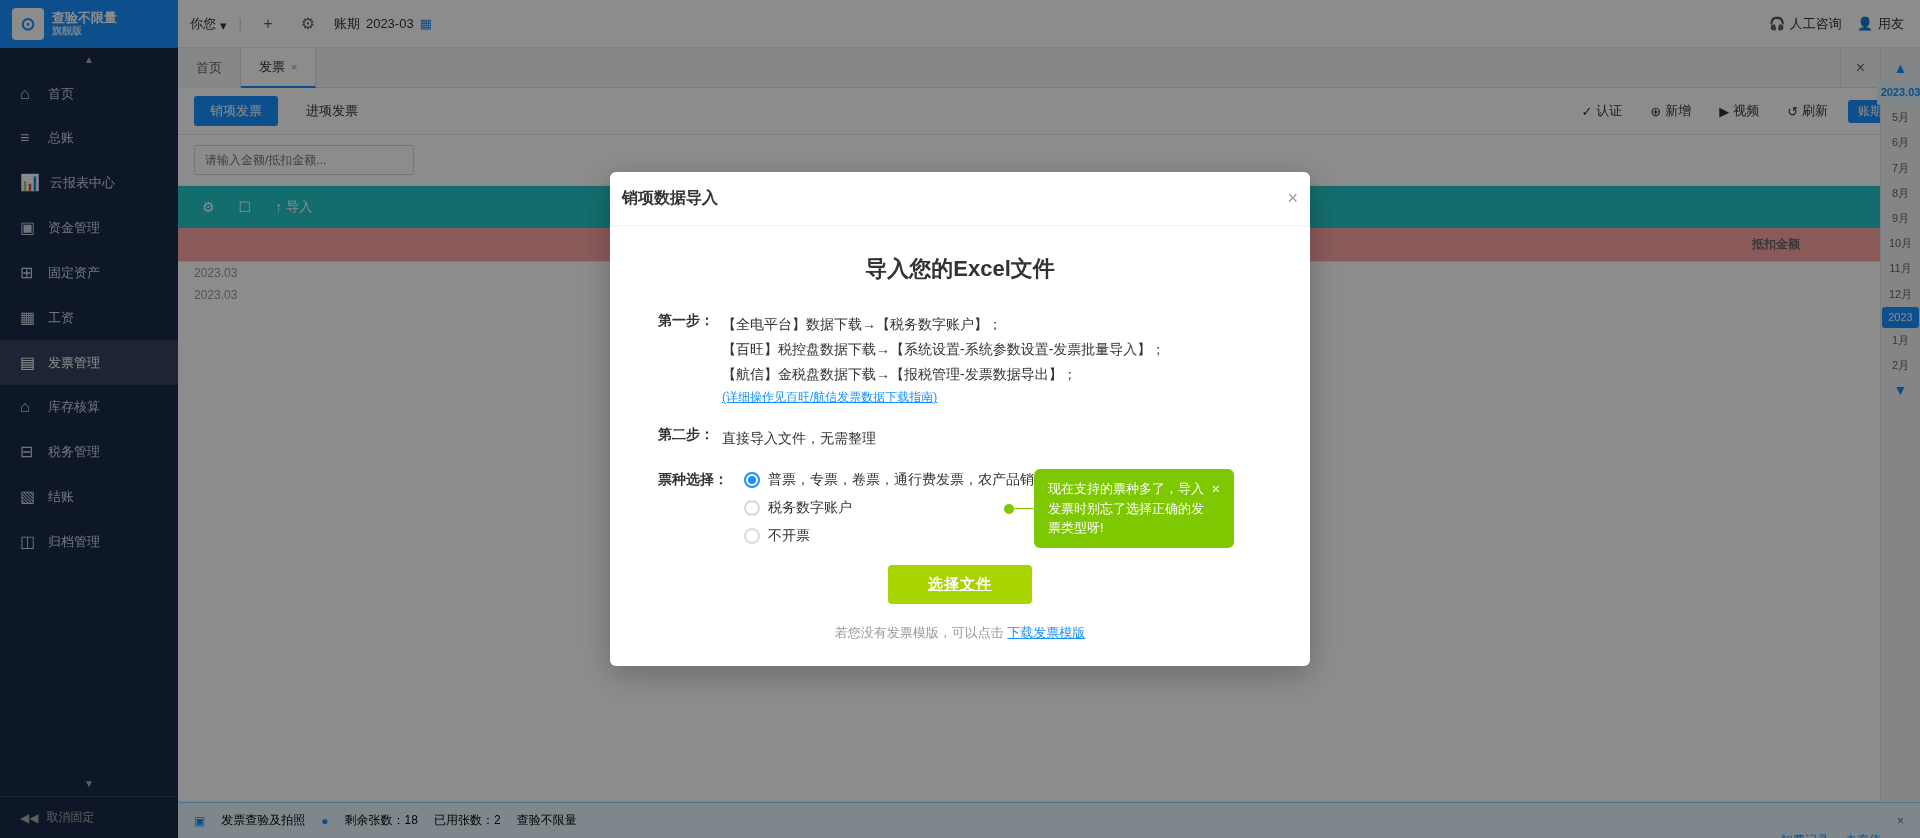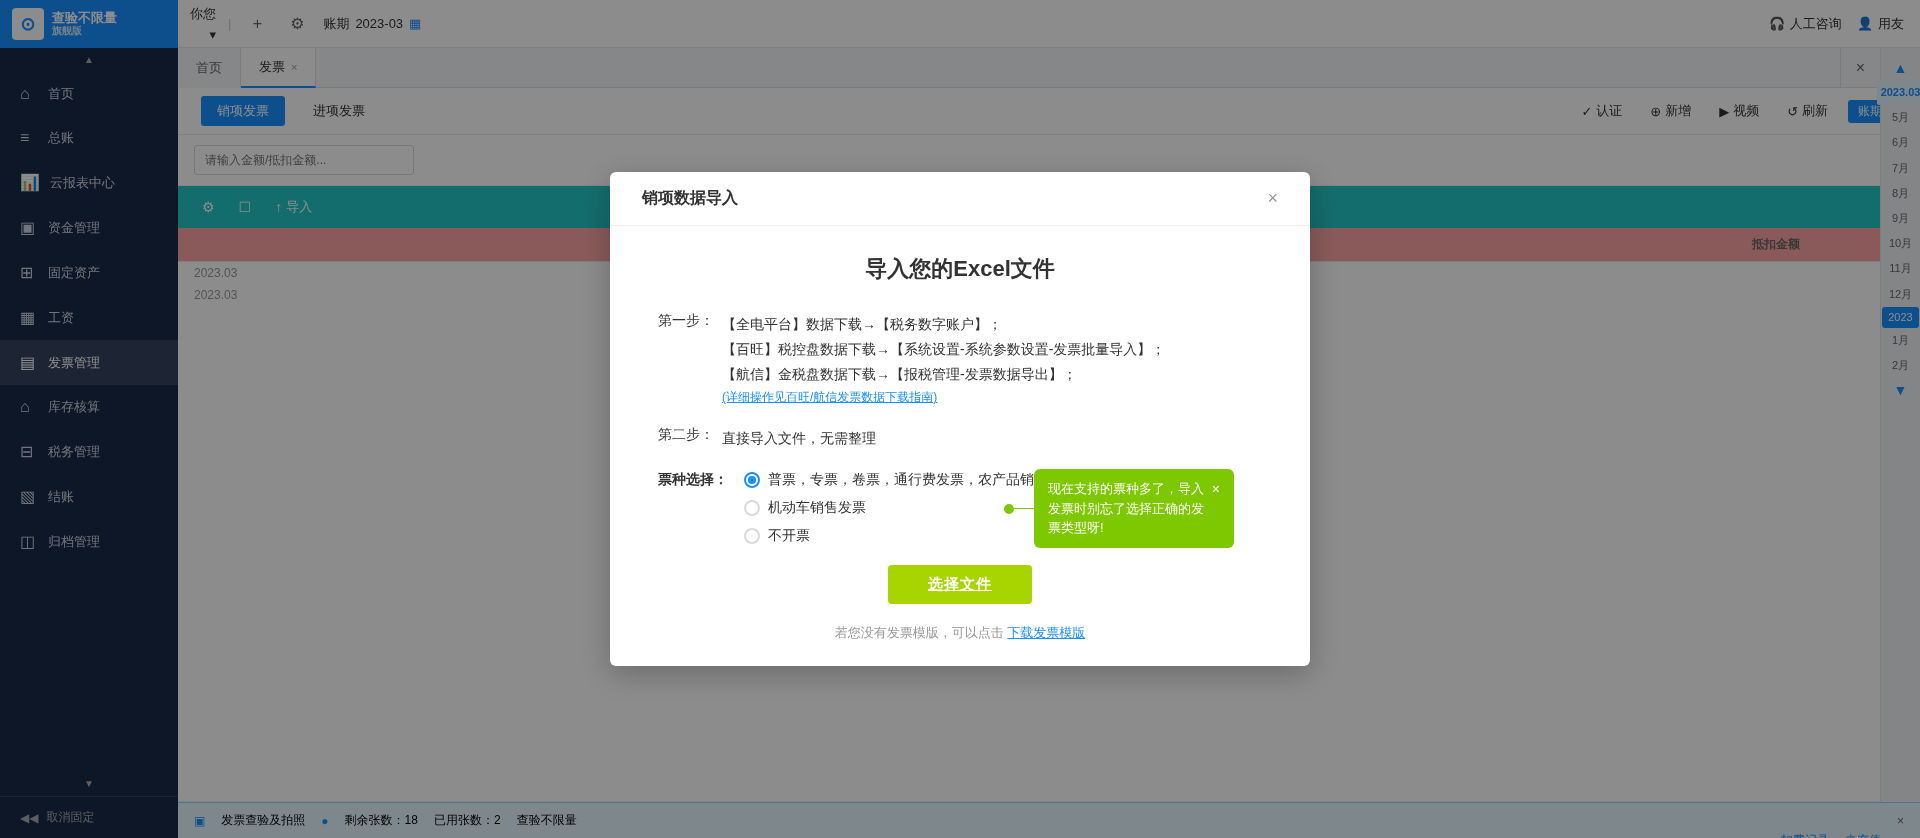--- a/index.html
+++ b/index.html
@@ -15,21 +15,21 @@
     }
     .logo-area {
       width: 178px; display: flex; align-items: center; gap: 8px;
       background: #1890ff; height: 48px; padding: 0 12px; margin-left: -16px;
       color: #fff; font-size: 14px; font-weight: bold;
     }
     .logo-icon { width: 32px; height: 32px; background: #fff; border-radius: 4px; display: flex; align-items: center; justify-content: center; color: #1890ff; font-size: 18px; }
     .logo-text { display: flex; flex-direction: column; line-height: 1.2; }
     .logo-text .main { font-size: 13px; }
     .logo-text .sub { font-size: 10px; opacity: 0.8; }
-    .user-select { display: flex; align-items: flex-end; gap: 4px; color: #333; font-size: 13px; cursor: pointer; flex-direction: column; }
+    .user-select { display: flex; align-items: flex-end; gap: 4px; color: #333; font-size: 13px; cursor: pointer; }
     .top-divider { color: #ccc; }
     .top-icon-btn { display: flex; align-items: center; justify-content: center; width: 28px; height: 28px; cursor: pointer; color: #666; font-size: 16px; }
     .account-period { display: flex; align-items: center; gap: 6px; color: #333; font-size: 13px; }
     .period-val { color: #333; }
     .period-icon { color: #1890ff; }
     .header-right { margin-left: auto; display: flex; align-items: center; gap: 16px; }
     .header-right-item { display: flex; align-items: center; gap: 4px; color: #333; cursor: pointer; font-size: 13px; }
 
     
     .sidebar {
@@ -77,21 +77,21 @@
 
     
     .page-area { flex: 1; overflow: hidden; background: #fff; display: flex; flex-direction: column; }
 
     
     .invoice-toolbar {
       display: flex; align-items: center; padding: 8px 16px; gap: 12px;
       border-bottom: 1px solid #e8e8e8; background: #fff;
     }
     .inv-tab { padding: 6px 16px; cursor: pointer; font-size: 13px; color: #333; }
-    .inv-tab.active { color: #fff; background: #1890ff; border-radius: 3px; margin-left: 7px; }
+    .inv-tab.active { color: #fff; background: #1890ff; border-radius: 3px; }
 
     
     .sub-toolbar {
       display: flex; align-items: center; padding: 10px 16px; gap: 10px;
       background: #fff; border-bottom: 1px solid #f0f0f0;
     }
     .search-input {
       border: 1px solid #d9d9d9; border-radius: 3px;
       padding: 5px 10px; font-size: 12px; color: #999; width: 220px; height: 30px;
     }
@@ -148,30 +148,30 @@
       background: rgba(0,0,0,0.45); z-index: 1000;
       display: flex; align-items: center; justify-content: center;
     }
     .modal {
       background: #fff; border-radius: 6px; width: 700px;
       box-shadow: 0 8px 32px rgba(0,0,0,0.25);
       position: relative;
     }
     .modal-header {
       display: flex; align-items: center; justify-content: space-between;
-      padding: 16px 32px; border-bottom: 1px solid #f0f0f0;
+      padding: 16px 12px; border-bottom: 1px solid #f0f0f0;
     }
     .modal-title { font-size: 16px; font-weight: 600; color: #333; }
     .modal-close { cursor: pointer; color: #999; font-size: 18px; }
     .modal-body { padding: 28px 48px 24px; }
     .modal-big-title { text-align: center; font-size: 22px; font-weight: 600; color: #333; margin-bottom: 28px; }
 
     .step-block { margin-bottom: 20px; }
     .step-row { display: flex; gap: 8px; align-items: flex-start; margin-bottom: 6px; }
-    .step-label { font-size: 14px; color: #333; font-weight: 400; white-space: nowrap; min-width: 56px; }
+    .step-label { font-size: 14px; color: #333; font-weight: 700; white-space: nowrap; min-width: 56px; }
     .step-content { font-size: 14px; color: #333; line-height: 1.8; }
     .step-sub { padding-left: 64px; font-size: 12px; color: #1890ff; cursor: pointer; text-decoration: underline; margin-top: -4px; margin-bottom: 8px; }
     .ticket-label { font-size: 14px; color: #333; font-weight: 600; white-space: nowrap; }
     .radio-group { display: flex; flex-direction: column; gap: 10px; }
     .radio-item { display: flex; align-items: center; gap: 8px; font-size: 14px; color: #333; cursor: pointer; }
     .radio-circle {
       width: 16px; height: 16px; border-radius: 50%;
       border: 2px solid #d9d9d9; background: #fff;
       display: flex; align-items: center; justify-content: center; flex-shrink: 0;
     }
@@ -435,21 +435,21 @@
 
           <div class="radio-item">
             <div class="radio-circle checked">
               <div class="radio-dot"></div>
             </div>
             <span>普票，专票，卷票，通行费发票，农产品销售发票</span>
           </div>
 
           <div class="radio-item" style="position:relative;">
             <div class="radio-circle"></div>
-            <span>机动车销售发票</span>
+            <span>税务数字账户</span>
 
             <div style="position:absolute; left:260px; top:-30px; display:flex; align-items:center;">
               <div style="width:10px; height:10px; border-radius:50%; background:#7dc800; flex-shrink:0;"></div>
               <div style="width:20px; height:1px; background:#7dc800;"></div>
               <div style="background:#7dc800; color:#fff; border-radius:6px; padding:10px 14px; font-size:13px; width:200px; line-height:1.5; position:relative;">
                 <span style="float:right; cursor:pointer; font-size:14px;">×</span>
                 <span>现在支持的票种多了，导入发票时别忘了选择正确的发票类型呀!</span>
               </div>
             </div>
           </div>

